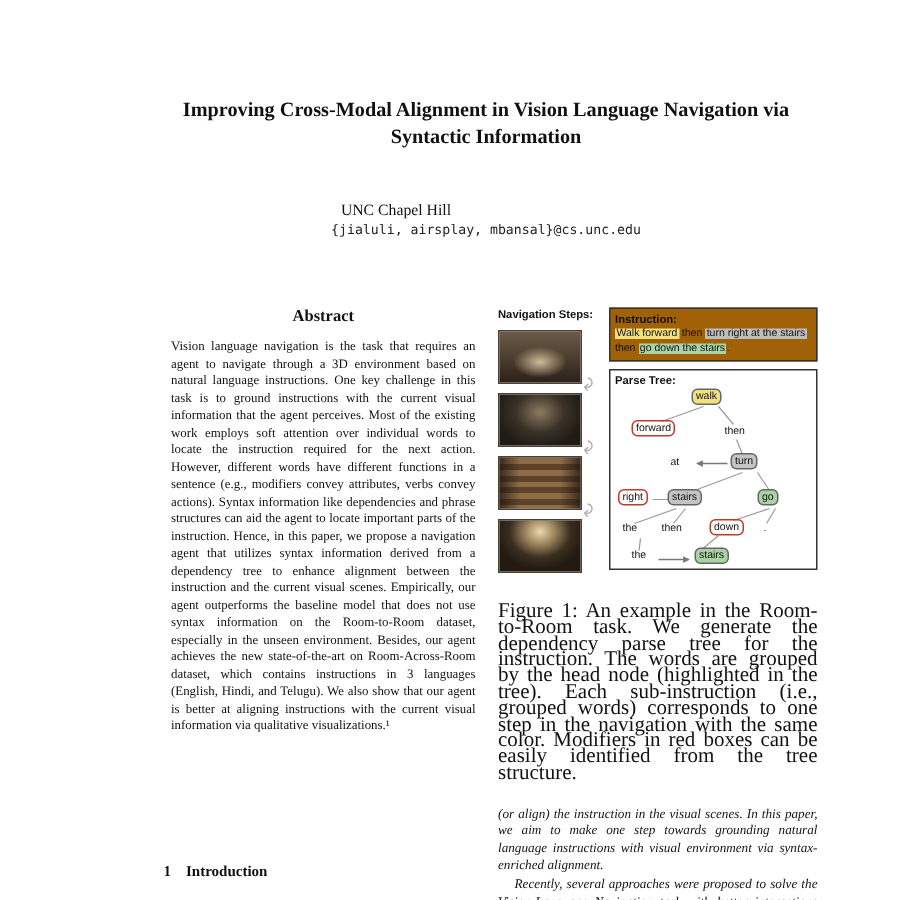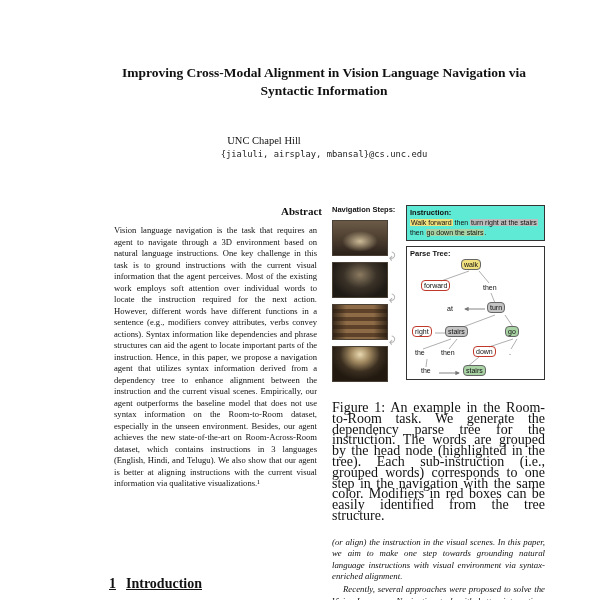--- a/index.html
+++ b/index.html
@@ -10,23 +10,23 @@
   .title { position:absolute; top:64px; left:80px; width:440px; text-align:center;
            font-size:13.5px; font-weight:bold; line-height:1.3; }
   .authors { position:absolute; top:119px; left:0; width:600px; text-align:center;
              font-size:11px; font-weight:bold; }
   .authors span { margin:0 16px; }
   .affiliation { position:absolute; top:135px; left:0; width:480px; text-align:center; font-size:10.5px; }
   .email { position:absolute; top:149px; left:0; width:600px; text-align:center;
            font-family:"DejaVu Sans Mono", monospace; font-size:8.8px; color:#222; }
 
   .col-left { position:absolute; left:85px; top:205px; width:213px; height:395px; }
-  .abstract-heading { text-align:right; font-weight:bold; font-size:11px; }
+  .abstract-heading { text-align:center; font-weight:bold; font-size:11px; }
   .abstract-text { margin-top:8px; padding:0 5px; font-size:8.6px; line-height:11.5px; text-align:justify; }
-  .intro-heading { position:absolute; top:371px; left:0; font-weight:bold; font-size:14px;text-decoration:underline; }
+  .intro-heading { position:absolute; top:371px; left:0; font-weight:bold; font-size:10px; }
   .intro-heading .num { margin-right:10px; }
 
   .col-right { position:absolute; left:308px; top:205px; width:213px; height:395px; }
 
   .figure { position:relative; height:186px; font-family:"Liberation Sans", sans-serif; }
   .fig-label { font-weight:bold; font-size:7.5px; font-family:"Liberation Sans", sans-serif; }
   .nav-col { position:absolute; left:0; top:0; width:66px; }
   .nav-img { width:56px; height:36px; margin-top:6px; border:1px solid #4a4036; }
   .nav-img.step1 { background:
       radial-gradient(ellipse 60% 55% at 50% 60%, #cdbb97 0%, rgba(0,0,0,0) 55%),
@@ -35,21 +35,21 @@
       radial-gradient(ellipse 55% 70% at 50% 35%, #8a7a60 0%, #3a3228 55%, #1e1a14 100%); }
   .nav-img.step3 { background:
       linear-gradient(90deg, rgba(30,22,14,0.75) 0%, rgba(0,0,0,0) 25%, rgba(0,0,0,0) 75%, rgba(30,22,14,0.75) 100%),
       repeating-linear-gradient(180deg, #8d6b47 0px, #8d6b47 4px, #5d4229 4px, #5d4229 8px); }
   .nav-img.step4 { background:
       radial-gradient(ellipse 55% 75% at 50% 22%, #e8d8b0 0%, #a08860 32%, #3a2e20 68%, #221a10 100%); }
   .nav-arrow { position:absolute; left:54px; color:#b3b3b3; font-size:12px;
                transform:rotate(95deg); font-family:"DejaVu Sans", sans-serif; }
 
   .fig-right { position:absolute; left:74px; top:0; width:139px; }
-  .instr-box { border:1px solid #333; padding:2px 3px 3px 3px; background:#5eead4; }
+  .instr-box { border:1px solid #333; padding:2px 3px 3px 3px; background:#a16207; }
   .instr-text { margin-top:1px; font-size:7px; line-height:9.5px; color:#111; }
   .hl-yellow { background:#f1e07e; padding:0 1px; }
   .hl-gray   { background:#bdbdbd; padding:0 1px; }
   .hl-green  { background:#a9d3a4; padding:0 1px; }
 
   .tree-box { position:relative; margin-top:5px; height:134px; border:1px solid #333; background:#fff; }
   .tree-box .fig-label { position:absolute; left:3px; top:2px;text-align:center; }
   .tree-svg { position:absolute; left:0; top:0; width:139px; height:132px; }
   .tw { position:absolute; font-size:7px; line-height:9px; white-space:nowrap;
         font-family:"Liberation Sans", sans-serif; }

